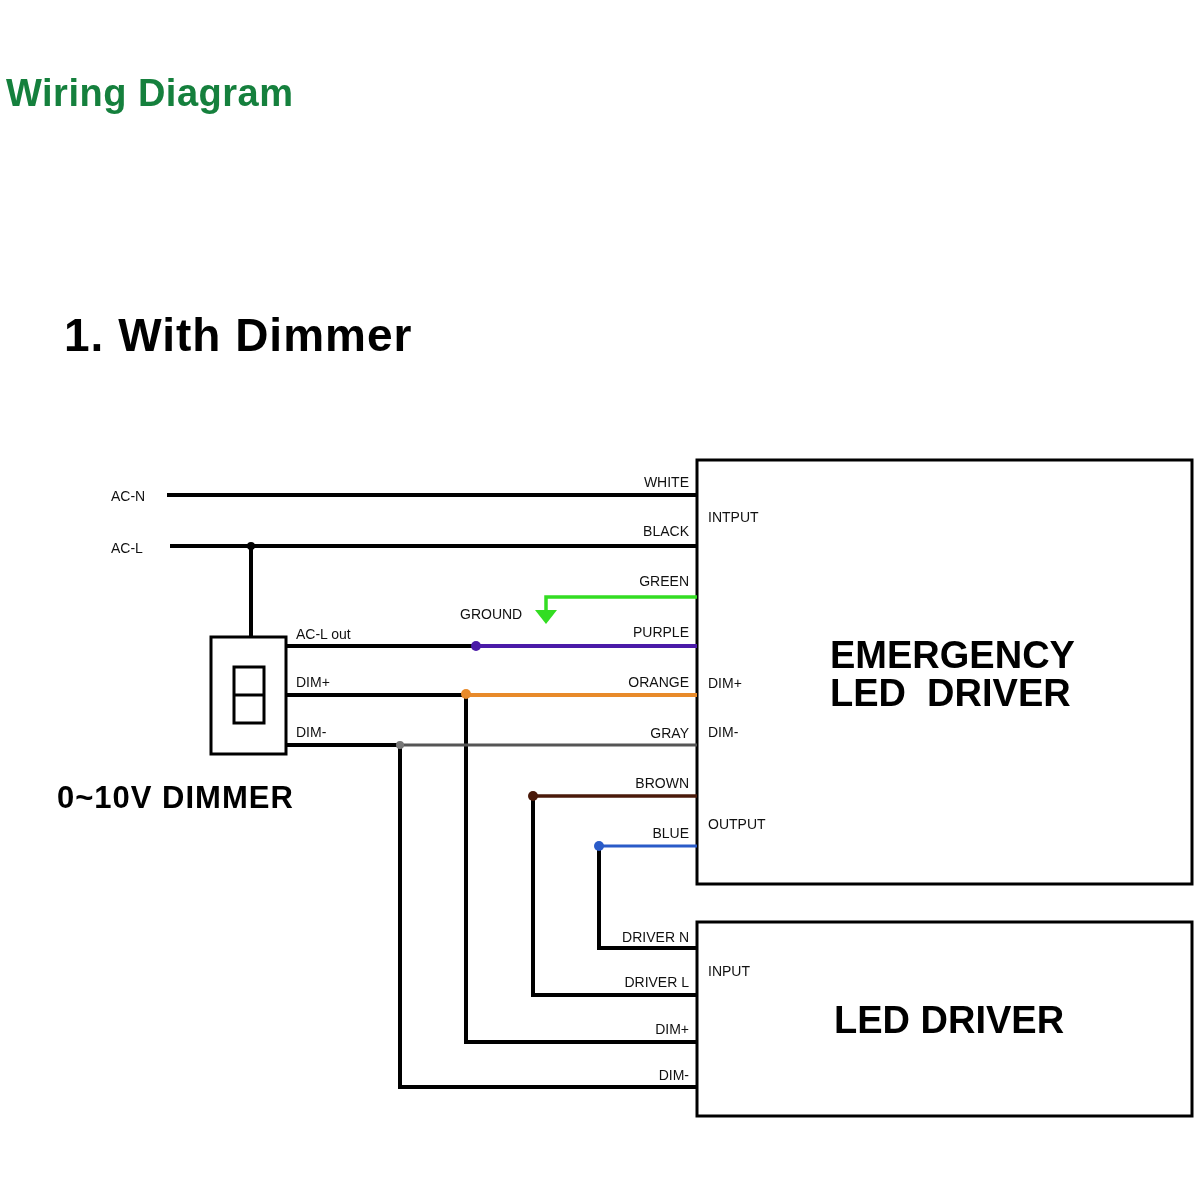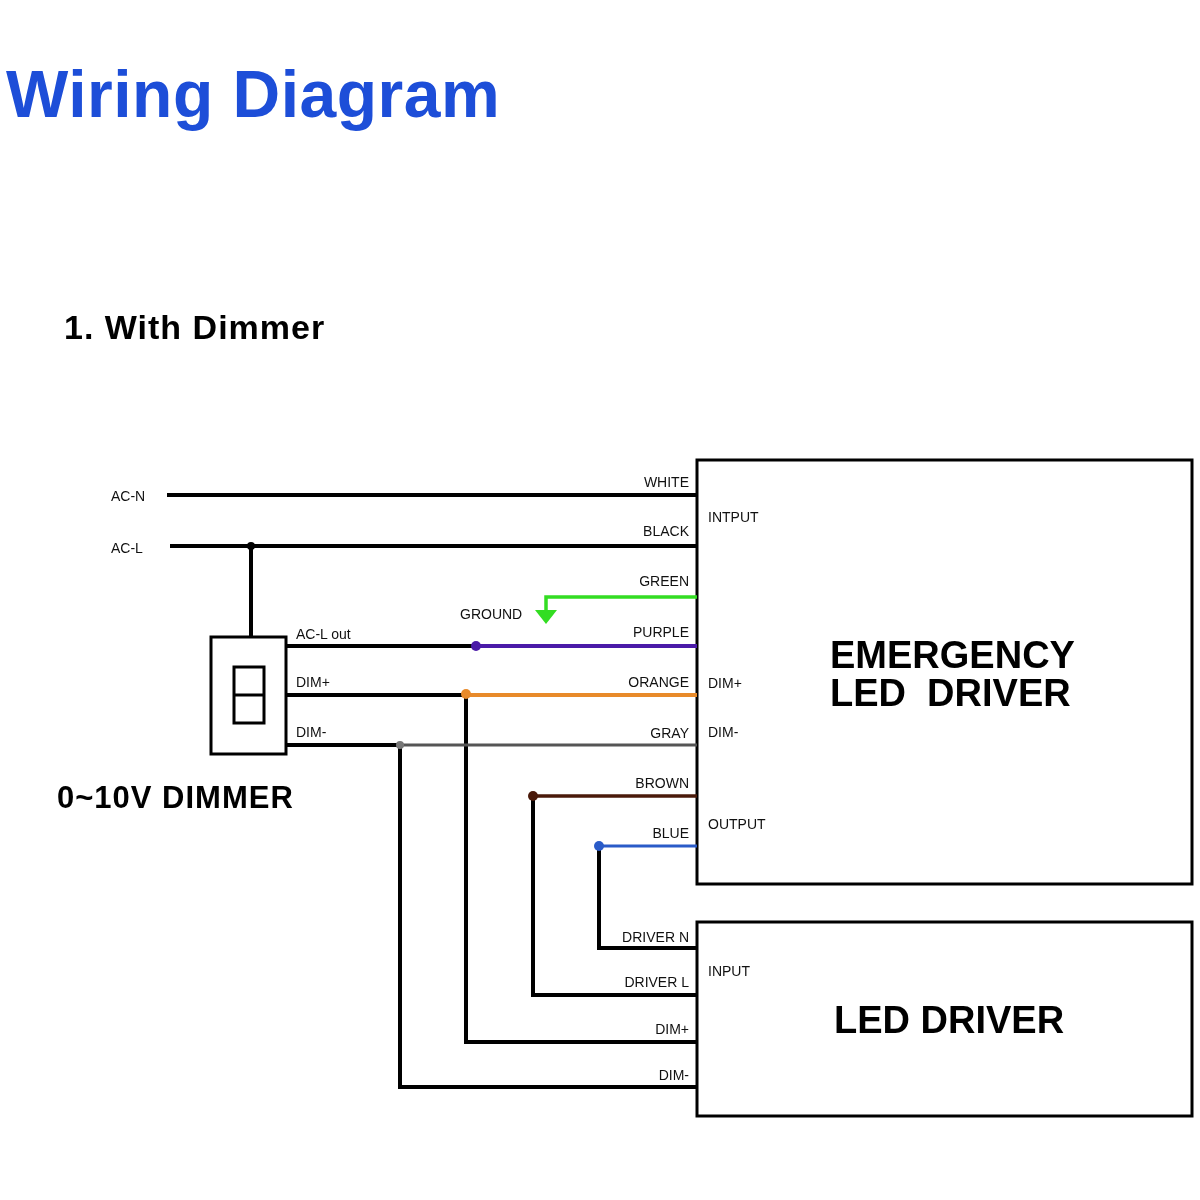--- a/index.html
+++ b/index.html
@@ -1,18 +1,18 @@
 <!DOCTYPE html>
 <html><head>
 <meta charset="utf-8">
 <style>
   html,body{margin:0;padding:0;background:#fff;}
   body{width:1200px;height:1200px;position:relative;overflow:hidden;font-family:"Liberation Sans",sans-serif;}
-  .title{position:absolute;left:6px;top:56px;font-size:66px;font-weight:bold;color:#1d4ed8;letter-spacing:0.5px;}
-  .subtitle{position:absolute;left:64px;top:308px;font-size:34px;font-weight:bold;color:#000;letter-spacing:1px;}
+  .title{position:absolute;left:6px;top:72px;font-size:38px;font-weight:bold;color:#15803d;letter-spacing:0.5px;}
+  .subtitle{position:absolute;left:64px;top:308px;font-size:46px;font-weight:bold;color:#000;letter-spacing:1px;}
   svg{position:absolute;left:0;top:0;}
   .lbl{font-family:"Liberation Sans",sans-serif;font-size:14px;fill:#111;}
   .big{font-family:"Liberation Sans",sans-serif;font-weight:bold;fill:#000;}
 </style>
 </head>
 <body>
 
 <div class="title">Wiring Diagram</div>
 <div class="subtitle">1. With Dimmer</div>
 

